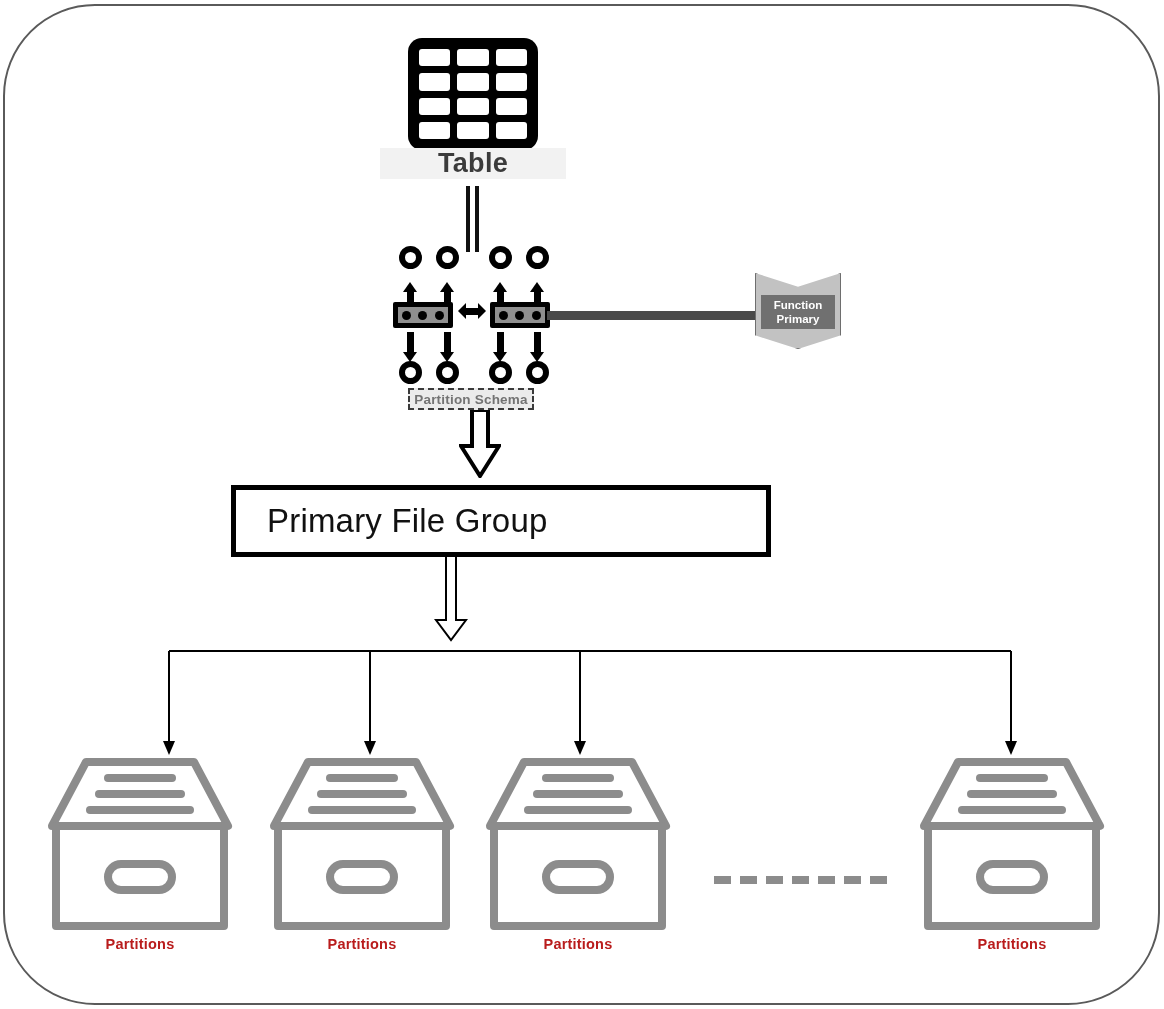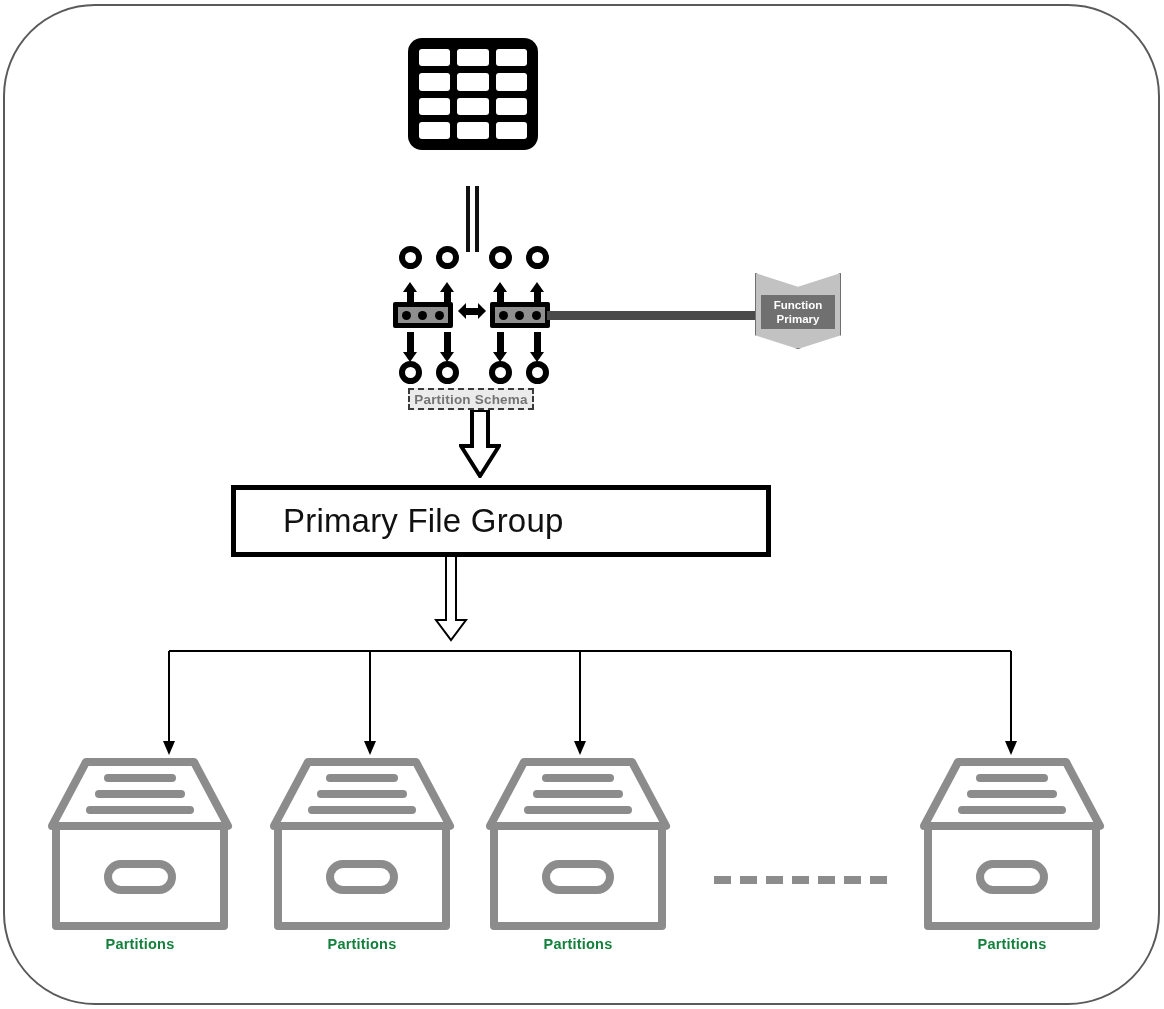--- a/index.html
+++ b/index.html
@@ -153,21 +153,21 @@
   
   #fg-box {
     position: absolute;
     left: 231px; top: 485px;
     width: 540px; height: 72px;
     border: 5px solid #000000;
     background: #ffffff;
     display: flex; align-items: center;
   }
   #fg-label {
-    padding-left: 47px;
+    padding-left: 31px;
     font-size: 33px;
     color: #111111;
     letter-spacing: .2px;
   }
 
   
   #thin-arrow { position: absolute; left: 432px; top: 556px; width: 38px; height: 86px; }
   #thin-arrow svg { display: block; }
 
   
@@ -175,21 +175,21 @@
   #bus svg { display: block; }
 
   
   .part-node { position: absolute; width: 188px; }
   .part-icon { position: relative; width: 188px; height: 178px; }
   .part-icon svg { display: block; }
   .part-label {
     margin-top: 2px;
     text-align: center;
     font-size: 14.5px; font-weight: bold;
-    color: #15803d;
+    color: #b91c1c;
     letter-spacing: .2px;
   }
 
   
   #dash-sep { position: absolute; left: 714px; top: 876px; width: 172px; height: 9px; }
   #dash-sep i {
     position: absolute; top: 0;
     width: 17px; height: 8px; background: #8c8c8c;
   }
 </style>
@@ -211,20 +211,21 @@
           <i></i>
         <i></i>
           <i></i>
           <i></i>
         <i></i>
           <i></i>
           <i></i>
       </div>
     </div>
   </div>
+  <div id="table-label">Table</div>
 
   <div id="table-connector">
     <span class="l"></span>
       <span class="r"></span>
   </div>
 
   <div id="schema-node">
 
     <div class="pcircle" style="left:6px;  top:0px;"></div>
     <div class="pcircle" style="left:43px; top:0px;"></div>

